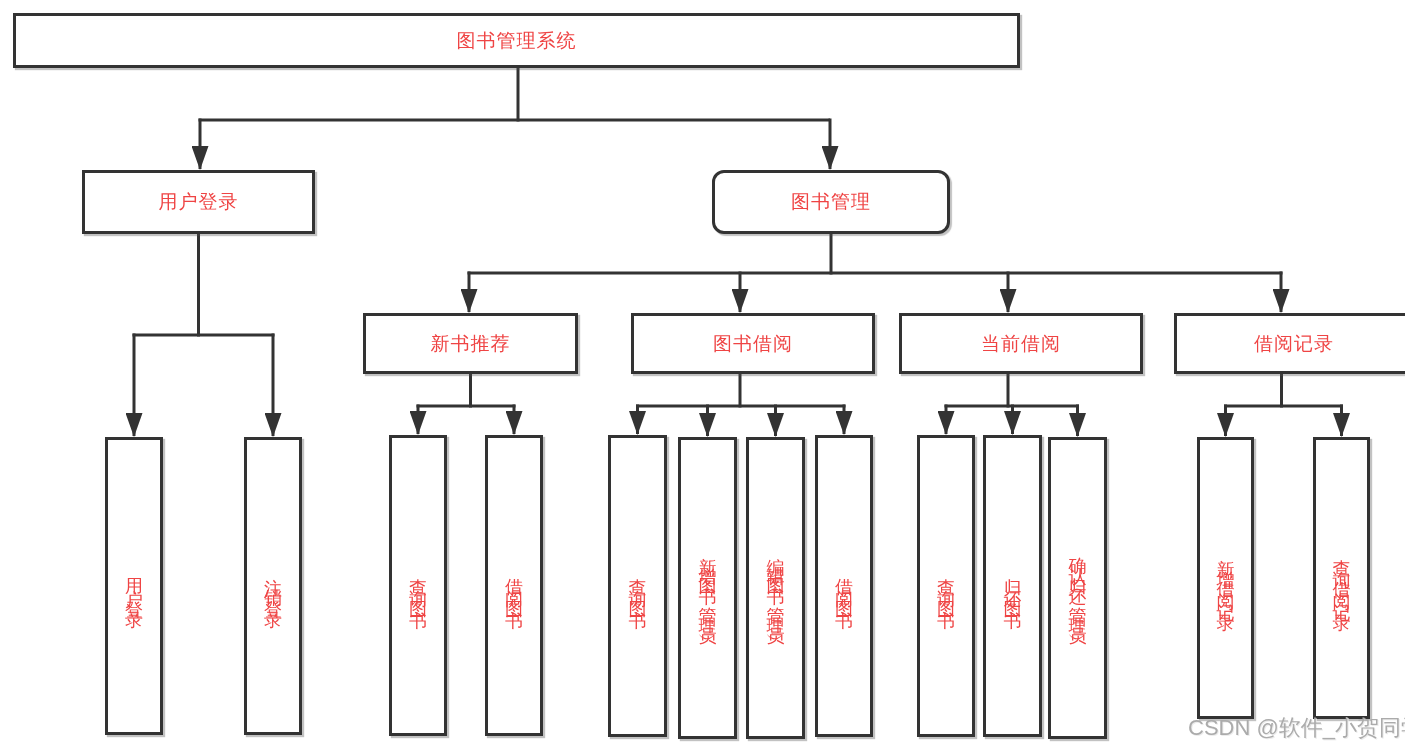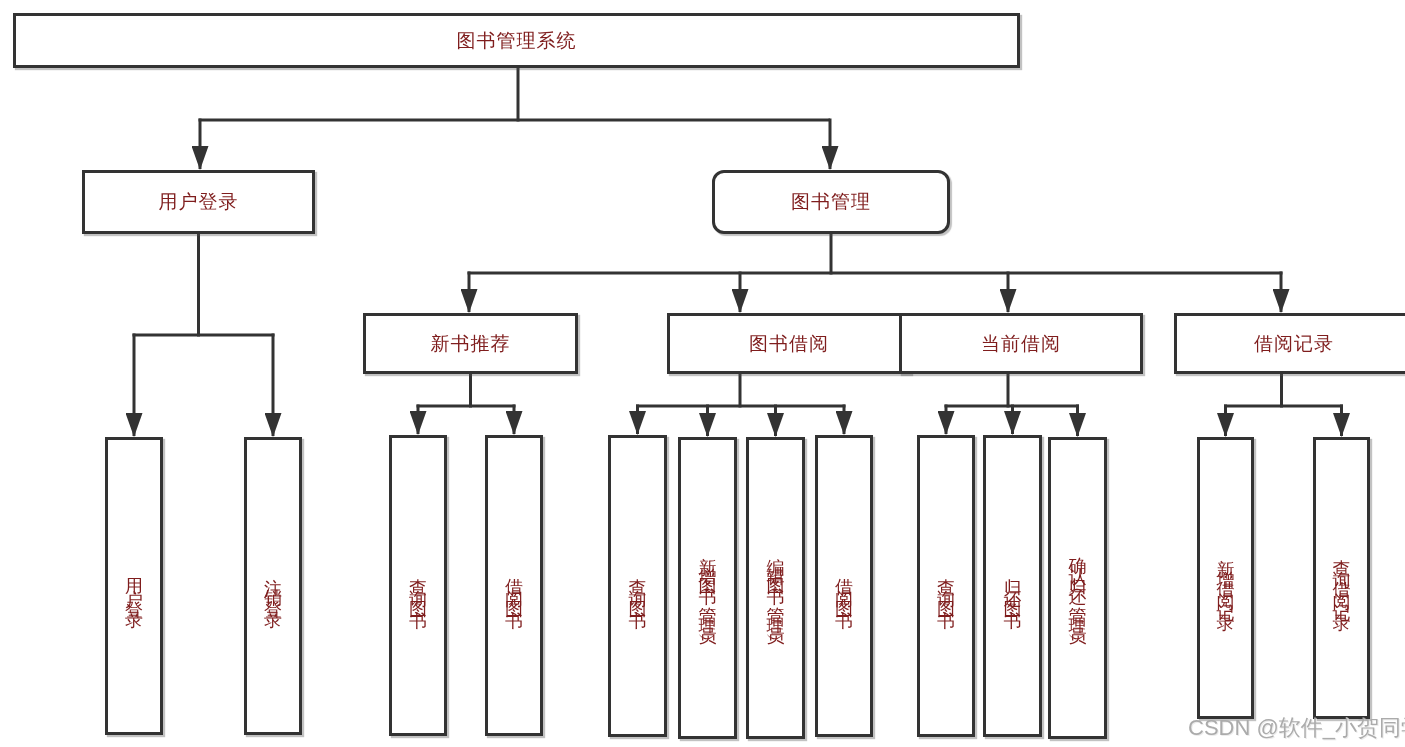--- a/index.html
+++ b/index.html
@@ -10,21 +10,21 @@
     height: 747px;
     background: #ffffff;
     overflow: hidden;
   }
   #wires { position: absolute; left: 0; top: 0; z-index: 1; }
   .box {
     position: absolute;
     box-sizing: border-box;
     background: #ffffff;
     border: 3px solid #333333;
-    color: #7f1d1d;
+    color: #ef4444;
     display: flex;
     align-items: center;
     justify-content: center;
     z-index: 2;
     box-shadow: 2px 2px 1px rgba(80,80,80,0.35);
   }
   .h { font-size: 19px; letter-spacing: 1px; white-space: nowrap; }
   .v {
     writing-mode: vertical-rl;
     text-orientation: mixed;
@@ -98,21 +98,21 @@
       <path d="M1341.5,404.5 V436" marker-end="url(#arw)"></path>
     </g>
   </svg>
 
   <div class="box h" style="left:13px; top:13px; width:1007px; height:55px;">图书管理系统</div>
 
   <div class="box h" style="left:82px; top:170px; width:233px; height:64px;">用户登录</div>
   <div class="box h" style="left:712px; top:170px; width:238px; height:64px;border-radius:12px;">图书管理</div>
 
   <div class="box h" style="left:363px; top:313px; width:215px; height:61px;font-family:Liberation Serif, serif;">新书推荐</div>
-  <div class="box h" style="left:631px; top:313px; width:244px; height:61px;margin-left:36px;">图书借阅</div>
+  <div class="box h" style="left:631px; top:313px; width:244px; height:61px;">图书借阅</div>
   <div class="box h" style="left:899px; top:313px; width:244px; height:61px;">当前借阅</div>
   <div class="box h" style="left:1174px; top:313px; width:240px; height:61px;">借阅记录</div>
 
   <div class="box v" style="left:105px; top:437px; width:58px; height:298px;">用户登录</div>
   <div class="box v" style="left:244px; top:437px; width:58px; height:298px;">注销登录</div>
 
   <div class="box v" style="left:389px; top:435px; width:58px; height:301px;">查询图书</div>
   <div class="box v" style="left:485px; top:435px; width:58px; height:301px;">借阅图书</div>
 
   <div class="box v" style="left:608px; top:435px; width:59px; height:302px;">查询图书</div>

